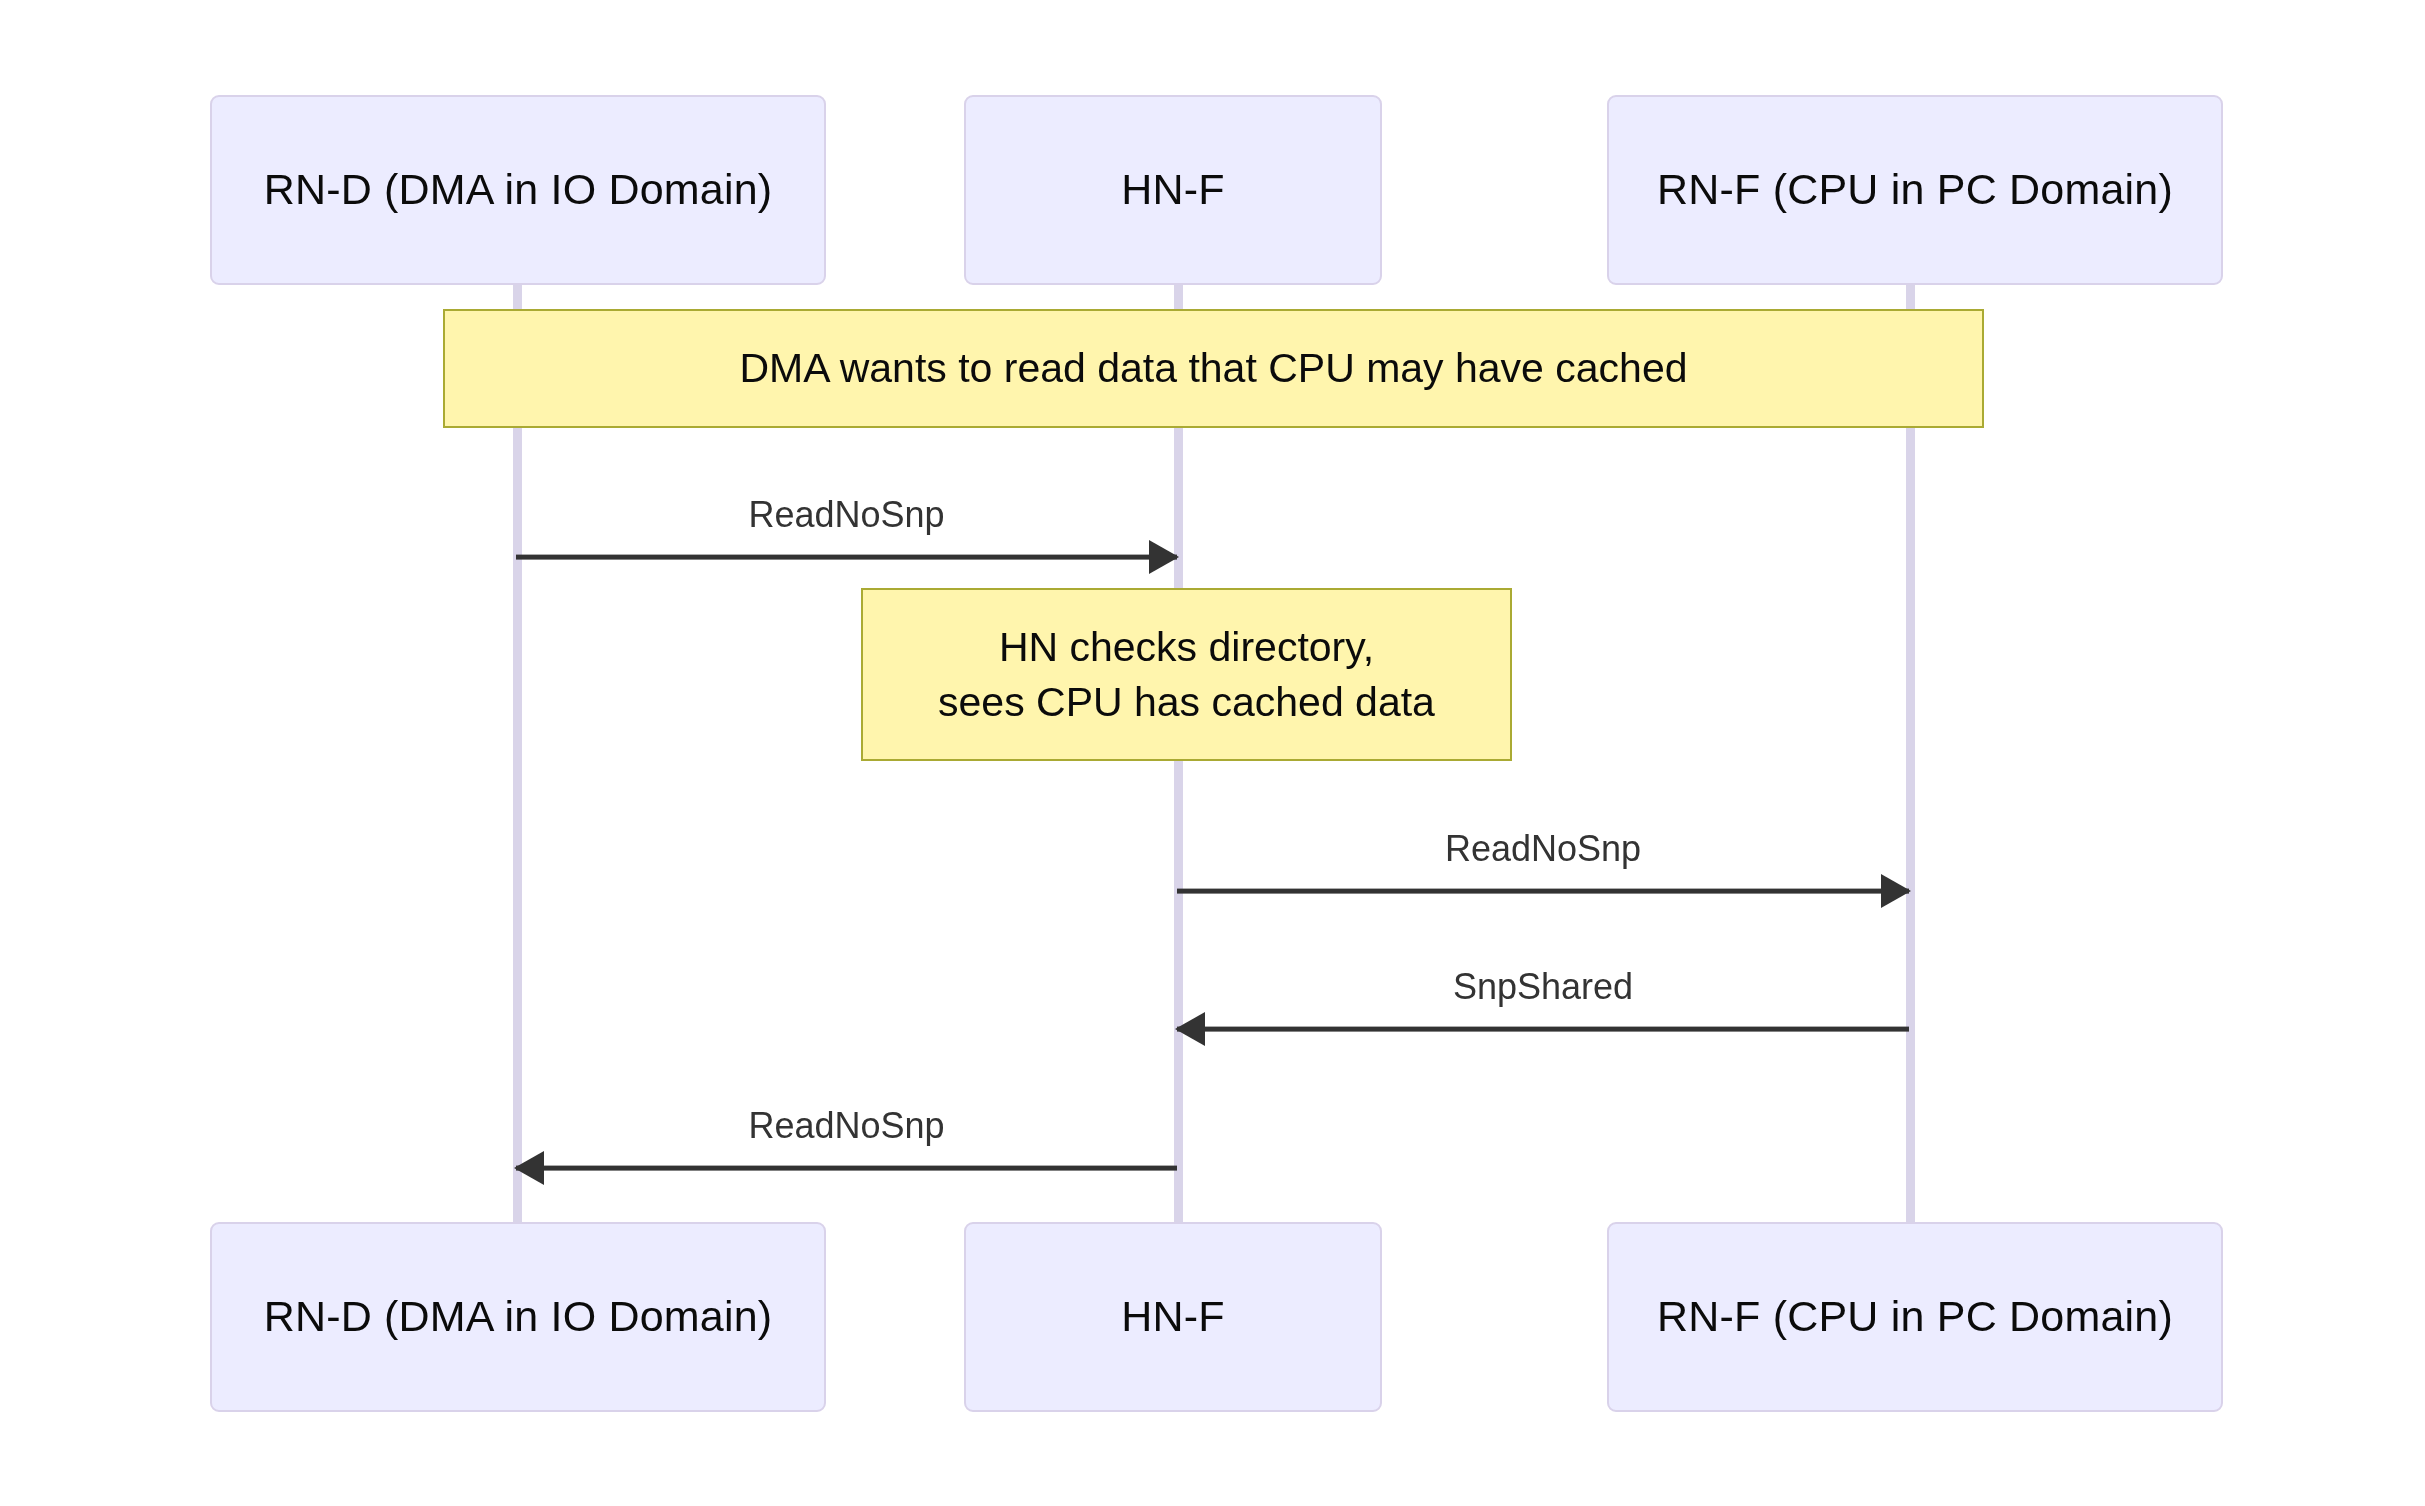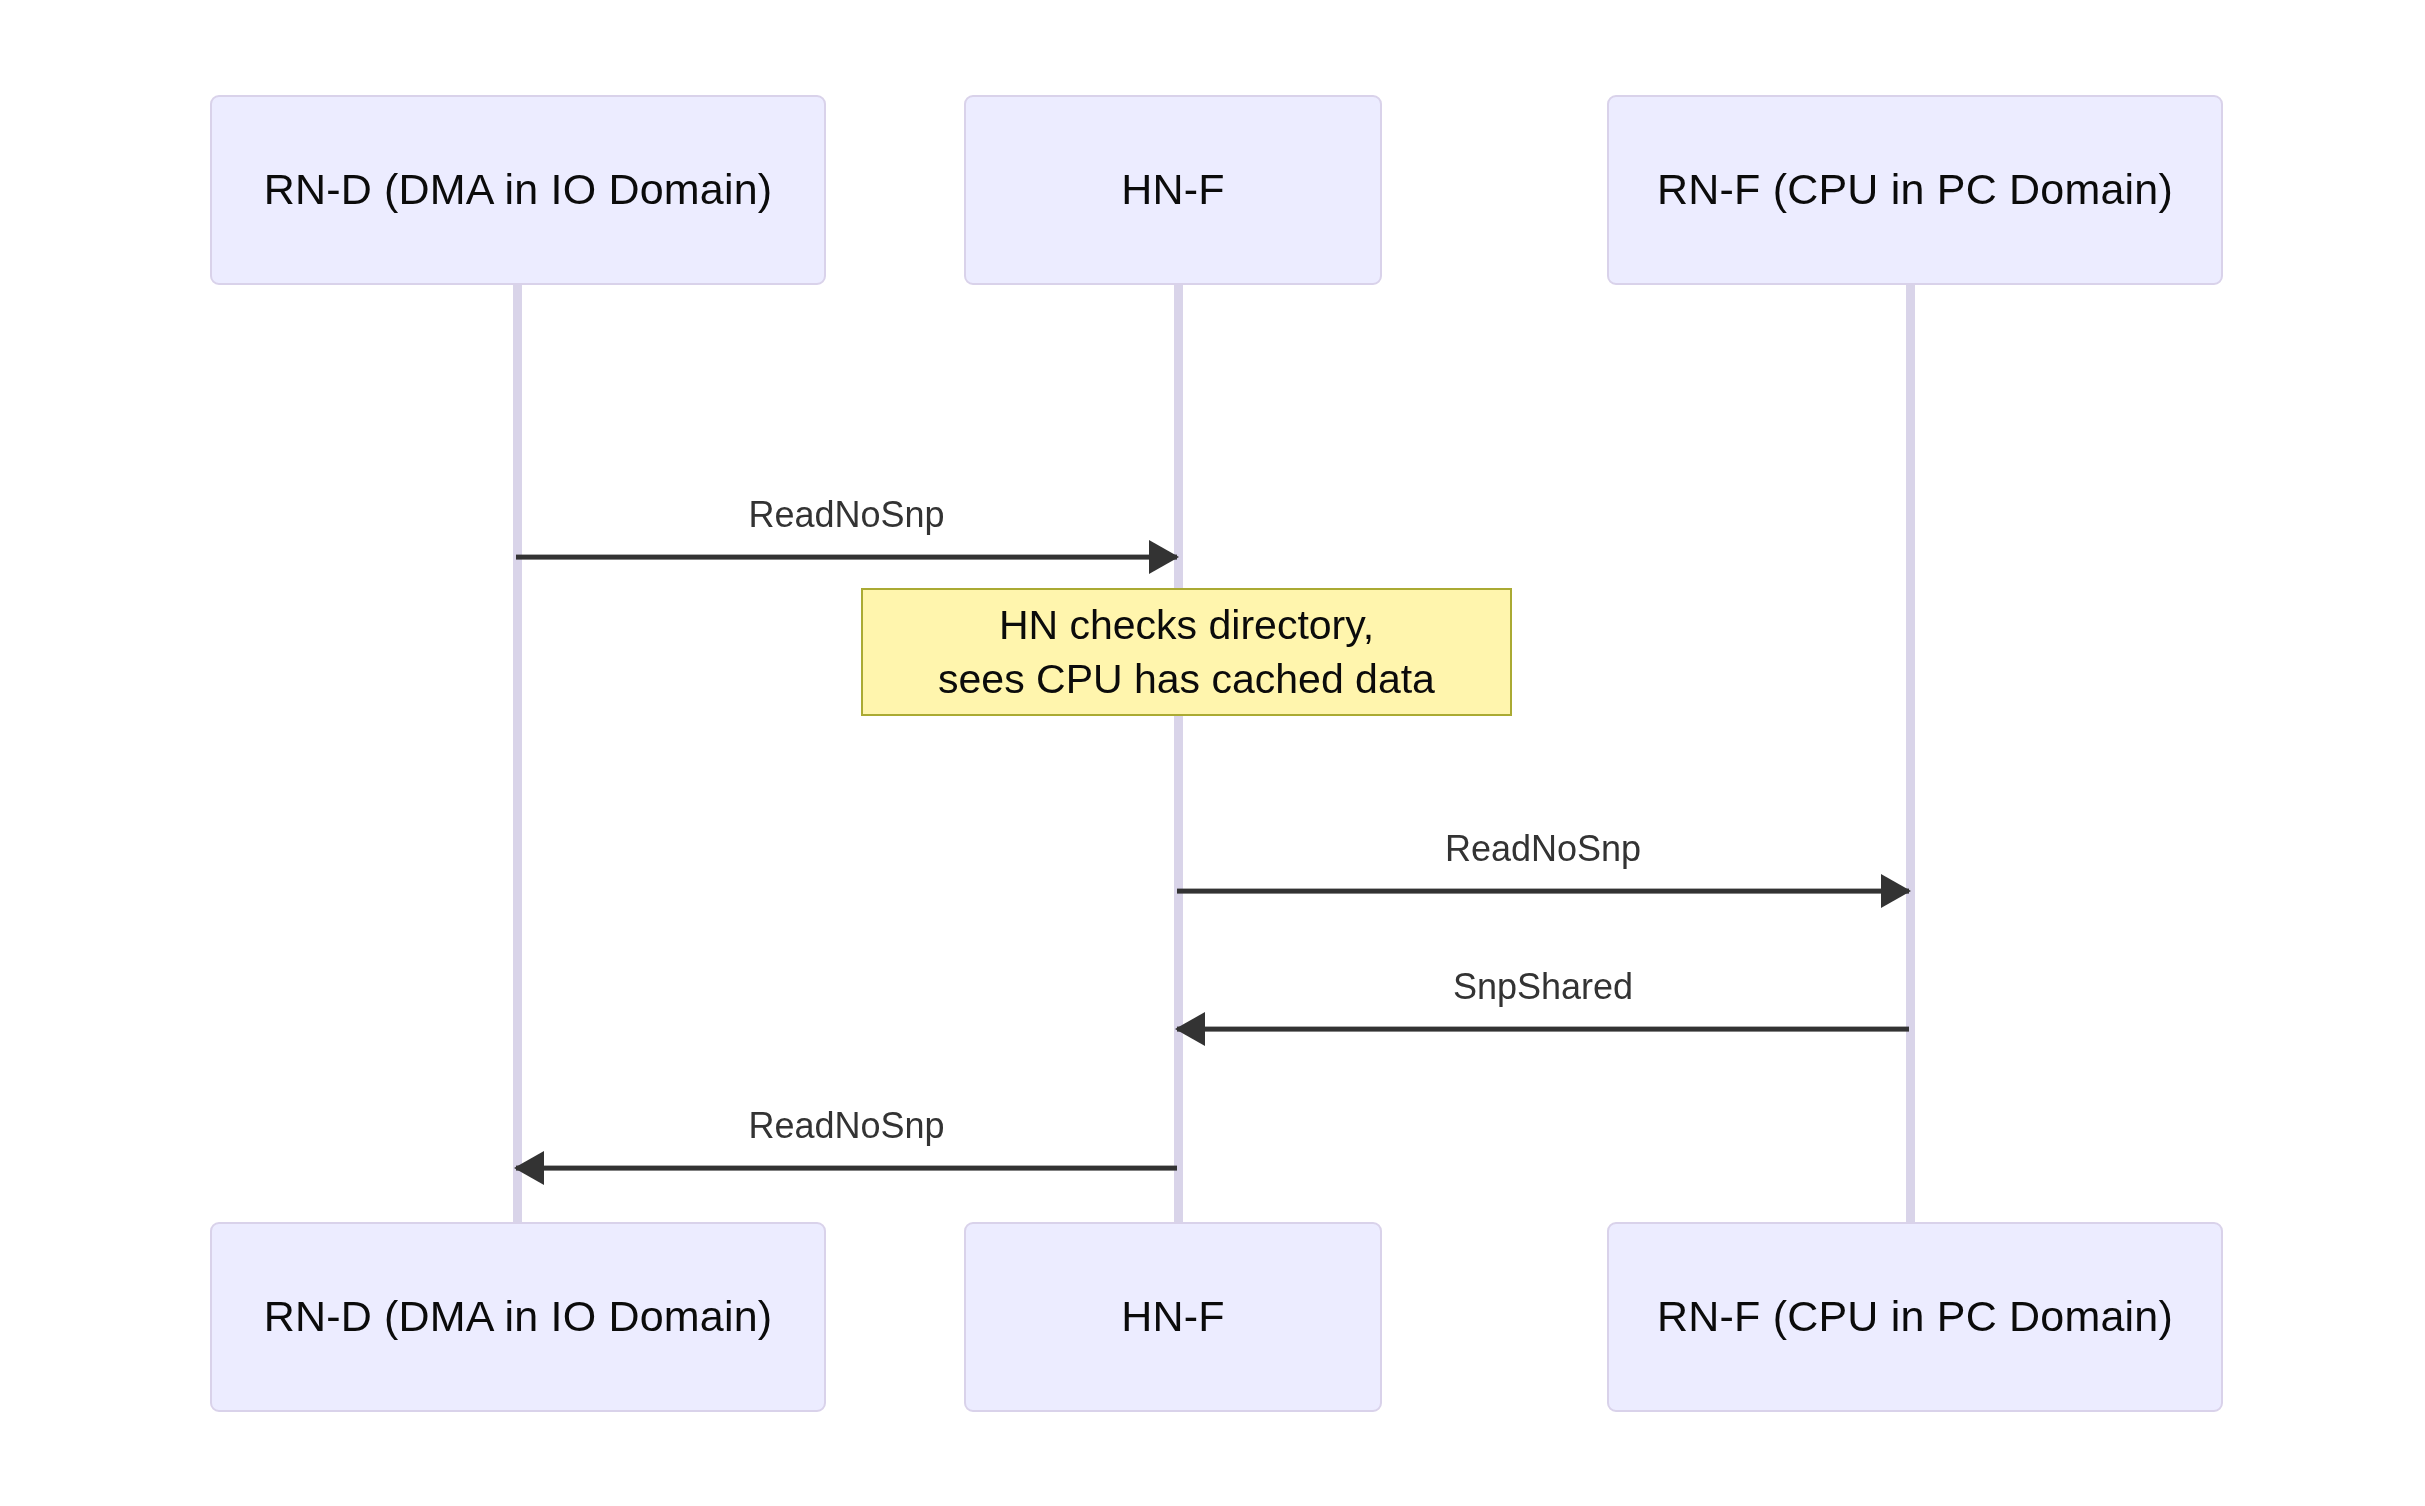--- a/index.html
+++ b/index.html
@@ -128,22 +128,25 @@
   <div class="actor-box" style="left:210px; top:1222px; width:616px; height:190px;">
     <span class="actor-label">RN-D (DMA in IO Domain)</span>
   </div>
   <div class="actor-box" style="left:964px; top:1222px; width:418px; height:190px;">
     <span class="actor-label">HN-F</span>
   </div>
   <div class="actor-box" style="left:1607px; top:1222px; width:616px; height:190px;">
     <span class="actor-label">RN-F (CPU in PC Domain)</span>
   </div>
 
+  <div class="note" style="left:443px; top:309px; width:1541px; height:119px;">
+    <span>DMA wants to read data that CPU may have cached</span>
+  </div>
 
-  <div class="note" style="left:861px; top:588px; width:651px; height:128px;">
+  <div class="note" style="left:861px; top:588px; width:651px; height:173px;">
     <span>HN checks directory,
 sees CPU has cached data</span>
   </div>
 
   <div class="message" style="left:516px; top:557px; width:661px;">
     <div class="msg-label">ReadNoSnp</div>
     <div class="msg-line"></div>
     <div class="msg-head right"></div>
   </div>
 

